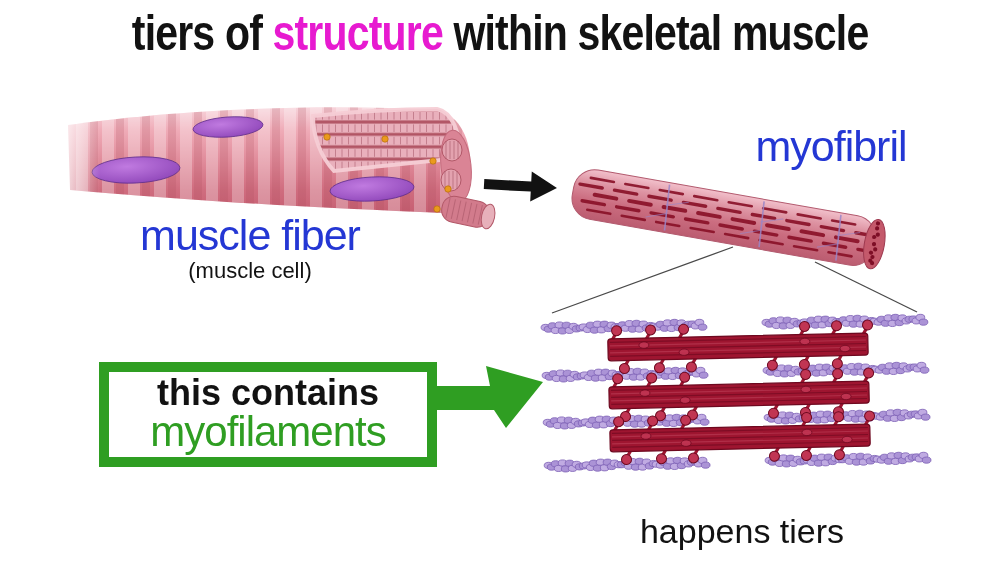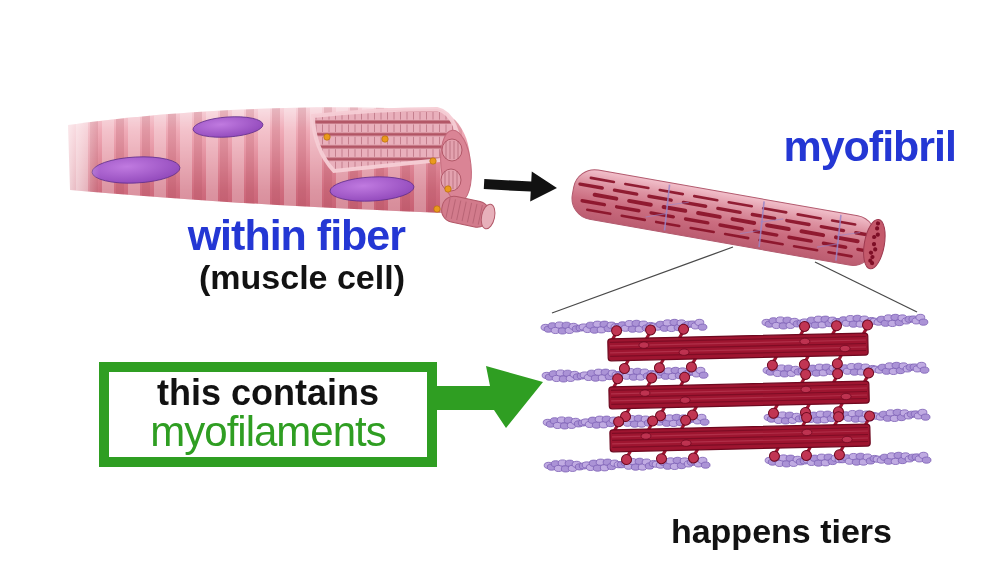--- a/index.html
+++ b/index.html
@@ -4,23 +4,23 @@
 <style>
   html,body{margin:0;padding:0;}
   body{width:1000px;height:562px;background:#ffffff;position:relative;overflow:hidden;
        font-family:"Liberation Sans", sans-serif;}
   .stage{position:absolute;inset:0;}
   .abs{position:absolute;}
   .title{top:4px;left:0;width:1000px;text-align:center;font-weight:bold;font-size:50px;
          letter-spacing:-1px;white-space:pre;color:#121212;}
   .title-inner{display:inline-block;transform:scaleX(0.82);transform-origin:50% 50%;}
   #scene{position:absolute;left:0;top:0;}
-  .lbl{font-weight:bold;text-align:right;white-space:pre;}
+  .lbl{font-weight:normal;text-align:center;white-space:pre;}
   .lbl-muscle-fiber{left:95px;top:211px;width:310px;font-size:43px;letter-spacing:-1px;}
-  .lbl-muscle-cell{left:95px;top:258px;width:310px;font-size:34px;color:#121212;}
+  .lbl-muscle-cell{left:95px;top:258px;width:310px;font-size:22px;color:#121212;}
   .lbl-myofibril{left:706px;top:122px;width:250px;font-size:43px;letter-spacing:-1px;}
   .lbl-contraction{left:592px;top:482px;width:300px;font-size:31px;}
   .lbl-happens{left:592px;top:512px;width:300px;font-size:34px;color:#121212;}
   .green-box{left:99px;top:362px;width:338px;height:105px;box-sizing:border-box;
              border:10px solid #2f9e22;background:#ffffff;display:flex;flex-direction:column;
              align-items:center;justify-content:center;line-height:1.02;}
   .green-box .l1{font-weight:bold;font-size:36px;color:#121212;white-space:pre;}
   .green-box .l2{font-weight:normal;font-size:42px;letter-spacing:-1px;white-space:pre;}
 </style>
 </head>
@@ -801,22 +801,23 @@
           <line x1="611" y1="444.5" x2="867" y2="444.5" stroke="#6d081f" stroke-width="1.1" opacity="0.65"></line>
           <ellipse cx="645" cy="434" rx="5" ry="3.2" fill="#c13553" stroke="#6d081f" stroke-width="0.8" opacity="0.9"></ellipse>
           <ellipse cx="685" cy="442" rx="5" ry="3.2" fill="#c13553" stroke="#6d081f" stroke-width="0.8" opacity="0.9"></ellipse>
           <ellipse cx="806" cy="434" rx="5" ry="3.2" fill="#c13553" stroke="#6d081f" stroke-width="0.8" opacity="0.9"></ellipse>
           <ellipse cx="846" cy="442" rx="5" ry="3.2" fill="#c13553" stroke="#6d081f" stroke-width="0.8" opacity="0.9"></ellipse>
         </g>
       </g>
       <polygon points="433,386 490,386 486,366 543,382 506,428 494,410 433,410" fill="#2f9e22"></polygon>
     </svg>
 
+  <div class="abs title"><span class="title-inner"><span>tiers of </span><span style="color: rgb(231, 26, 208);">structure</span><span> within skeletal muscle</span></span></div>
 
-  <div class="abs lbl lbl-muscle-fiber" style="color: rgb(36, 55, 212);">within fiber</div>
+  <div class="abs lbl lbl-muscle-fiber" style="color: rgb(36, 55, 212);">muscle fiber</div>
   <div class="abs lbl lbl-muscle-cell">(muscle cell)</div>
   <div class="abs lbl lbl-myofibril" style="color: rgb(36, 55, 212);">myofibril</div>
 
   <div class="abs green-box" style="border-color: rgb(47, 158, 34);">
     <div class="l1">this contains</div>
     <div class="l2" style="color: rgb(47, 158, 34);">myofilaments</div>
   </div>
 
   <div class="abs lbl lbl-happens">happens tiers</div>
 </div>

